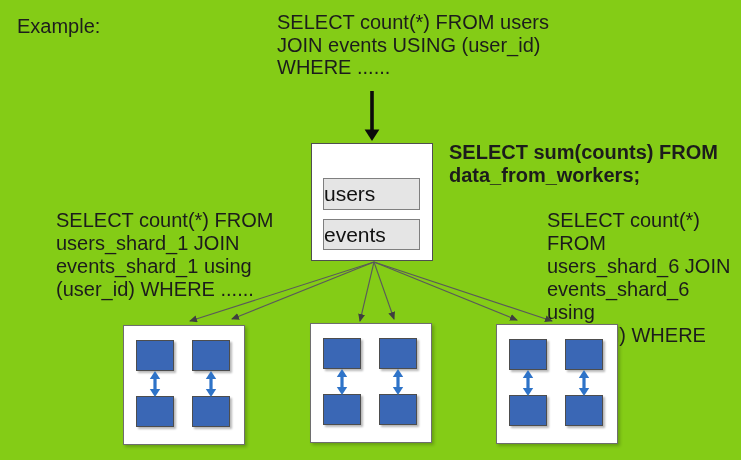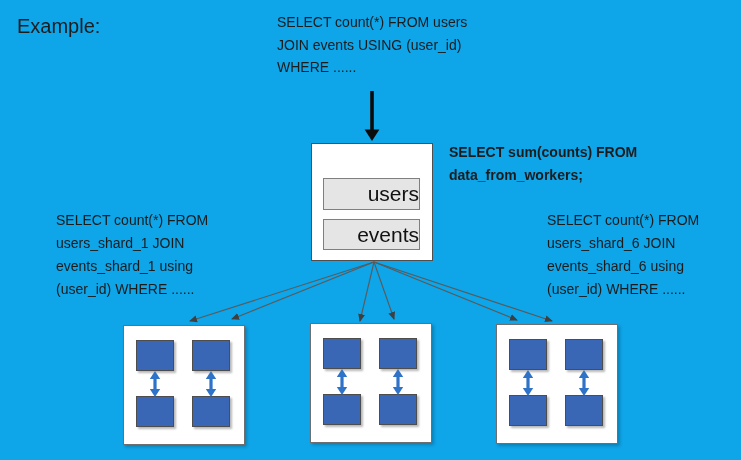--- a/index.html
+++ b/index.html
@@ -2,39 +2,39 @@
 <html><head>
 <meta charset="utf-8">
 <style>
   html, body { margin: 0; padding: 0; }
   body { font-family: "Liberation Sans", sans-serif; }
 
   .slide {
     position: relative;
     width: 741px;
     height: 460px;
-    background: #0ea5e9;
+    background: #84cc16;
     color: #1d1d1d;
     overflow: hidden;
   }
 
   
   .example-block {
     position: absolute;
     left: 17px;
     top: 12px;
     font-size: 20px;
     line-height: 29px;
     color: #1d1d1d;
   }
   .example-block .sub { padding-left: 12px; }
 
   .query {
     position: absolute;
-    font-size: 14px;
+    font-size: 20px;
     line-height: 22.5px;
     white-space: pre-line;
     color: #1c1c1c;
   }
   .client-query  { left: 277px; top: 11px; }
   .merge-query   { left: 449px; top: 141px; line-height: 23px; font-weight: bold; }
   .shard1-query  { left: 56px;  top: 209px; line-height: 23px; }
   .shard6-query  { left: 547px; top: 209px; line-height: 23px; }
 
   
@@ -54,21 +54,21 @@
   }
   .table-box {
     position: absolute;
     left: 11px;
     width: 97px;
     background: #e5e5e5;
     border: 1px solid #7f7f7f;
     box-sizing: border-box;
     display: flex;
     align-items: center;
-    justify-content: flex-end;
+    justify-content: flex-start;
     font-size: 21px;
     color: #111;
   }
   .table-box.users  { top: 34px; height: 32px; }
   .table-box.events { top: 75px; height: 31px; }
 
   
   .worker {
     position: absolute;
     width: 122px; height: 120px;

